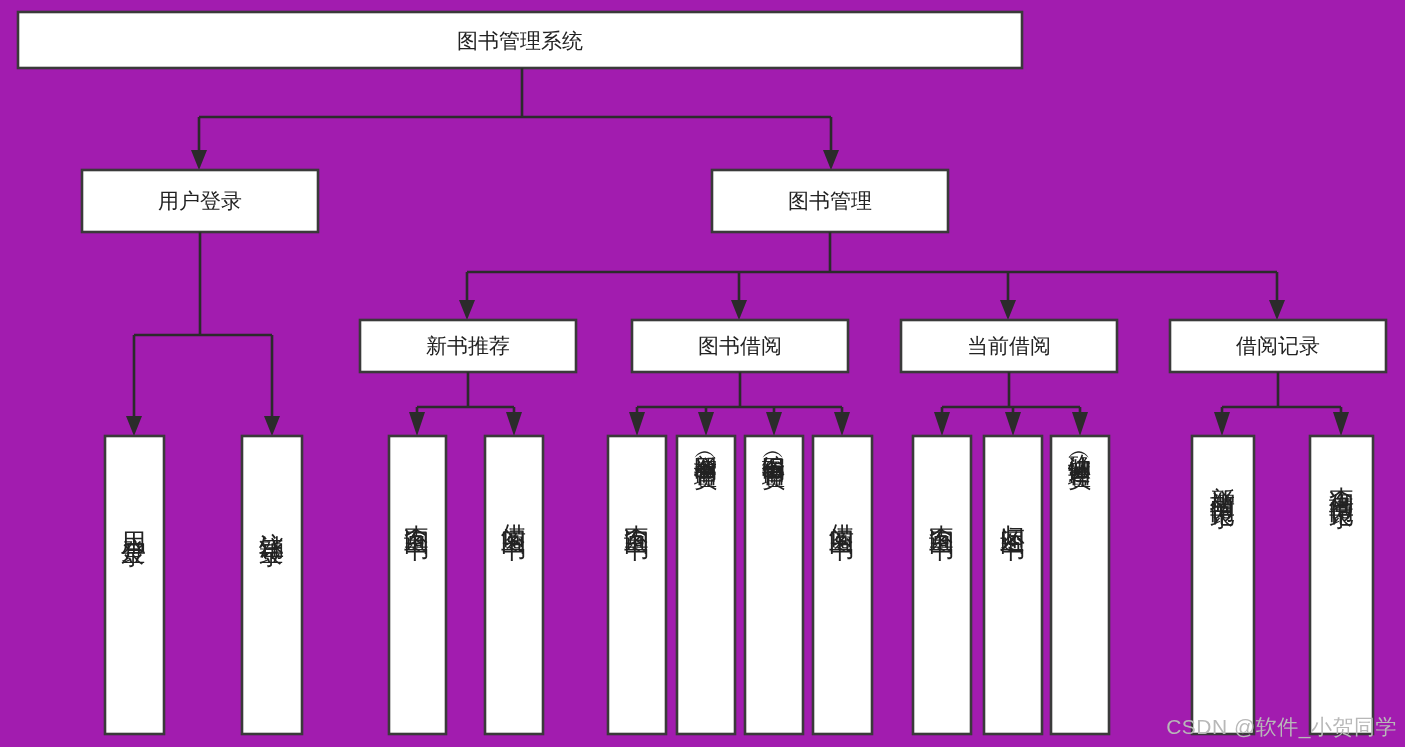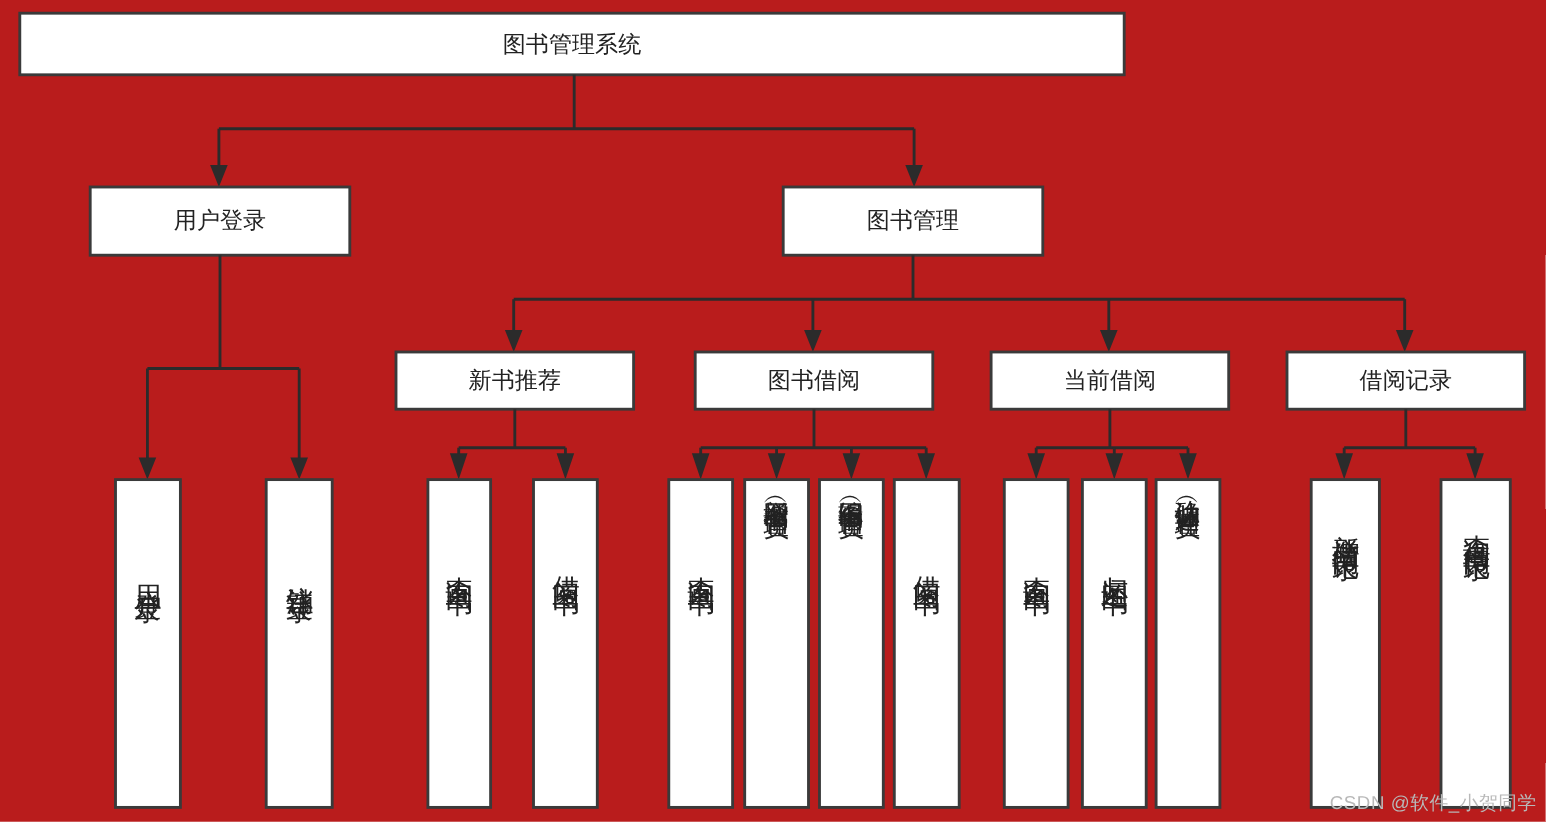--- a/index.html
+++ b/index.html
@@ -11,21 +11,21 @@
     width: 1405px;
     height: 747px;
     font-family: "Liberation Sans", "DejaVu Sans", sans-serif;
     overflow: hidden;
     position: relative;
   }
   #diagram-root {
     position: relative;
     width: 1405px;
     height: 747px;
-    background: #b91c1c;
+    background: #a21caf;
   }
   svg#tree-svg {
     position: absolute;
     left: 0;
     top: 0;
     width: 1405px;
     height: 747px;
   }
   .node-box {
     fill: #ffffff;
@@ -60,21 +60,21 @@
   }
   .leaf-label-v.small {
     font-size: 23px;
     letter-spacing: 2px;
   }
   .watermark {
     position: absolute;
     right: 8px;
     bottom: 6px;
     font-family: "Liberation Sans", "DejaVu Sans", sans-serif;
-    font-size: 17px;
+    font-size: 21px;
     color: #b8b8b8;
     letter-spacing: 0.5px;
     user-select: none;
     pointer-events: none;
   }
 </style>
 </head>
 <body>
 
 <div id="diagram-root">

